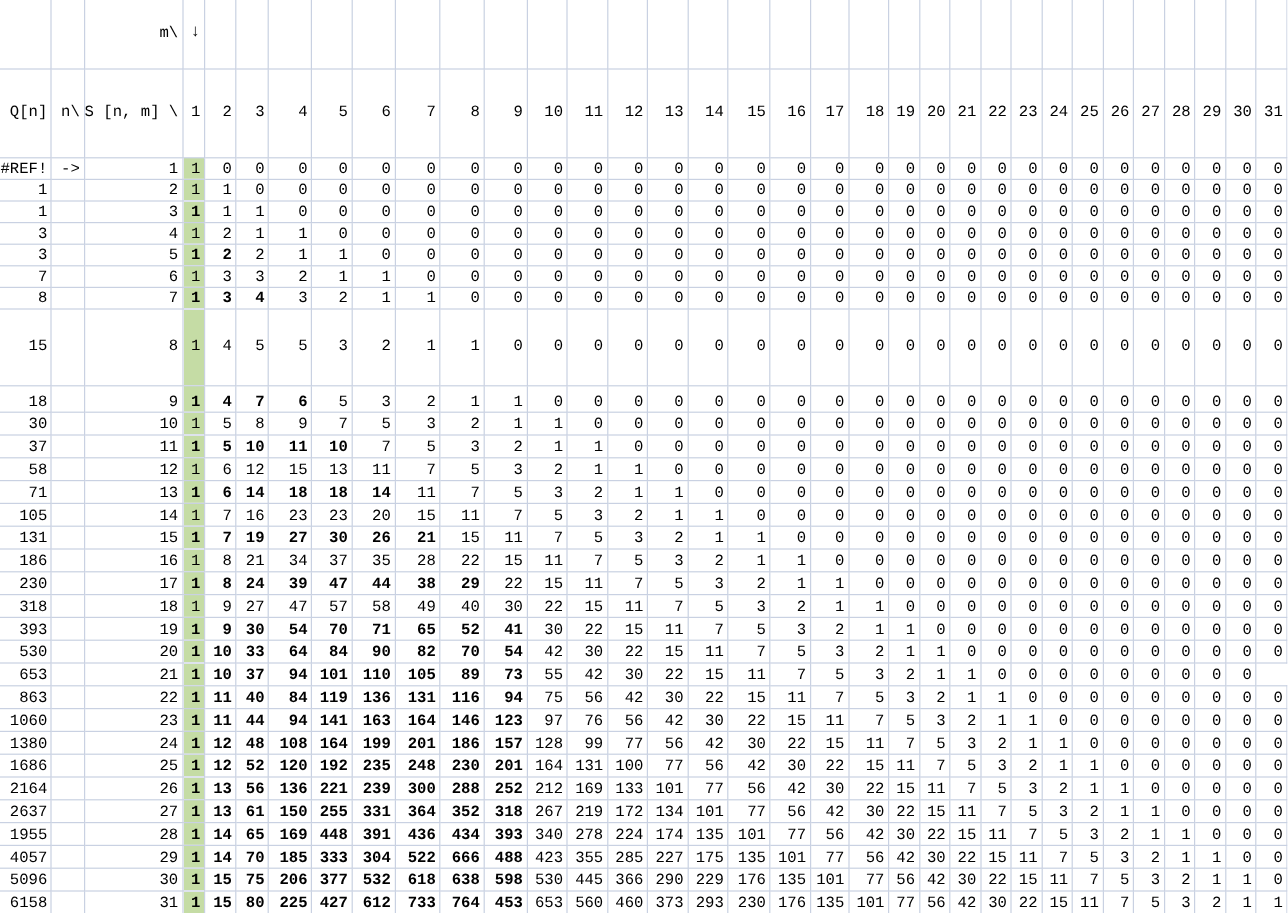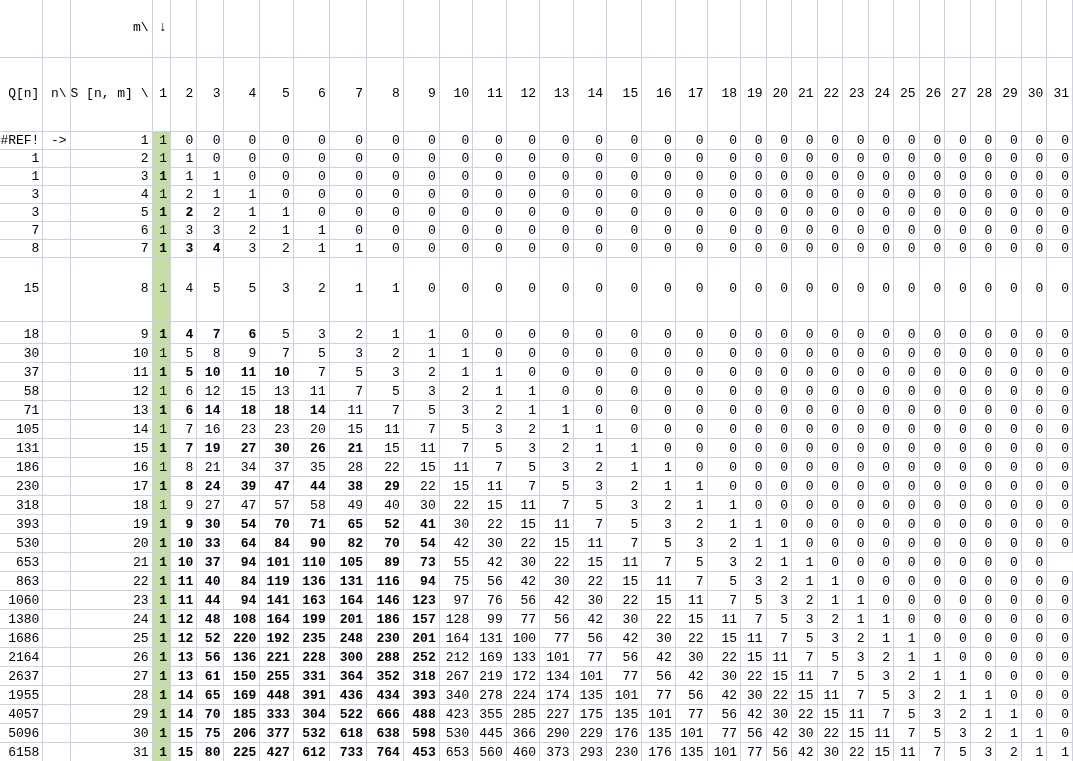--- a/index.html
+++ b/index.html
@@ -1014,21 +1014,21 @@
           <td>0</td>
           <td>0</td>
         </tr>
         <tr class="r19">
           <td>1686</td>
           <td></td>
           <td>25</td>
           <td class="green b">1</td>
           <td class="b">12</td>
           <td class="b">52</td>
-          <td class="b">220</td>
+          <td class="b">120</td>
           <td class="b">192</td>
           <td class="b">235</td>
           <td class="b">248</td>
           <td class="b">230</td>
           <td class="b">201</td>
           <td>164</td>
           <td>131</td>
           <td>100</td>
           <td>77</td>
           <td>56</td>
@@ -1052,21 +1052,21 @@
         </tr>
         <tr class="r19">
           <td>2164</td>
           <td></td>
           <td>26</td>
           <td class="green b">1</td>
           <td class="b">13</td>
           <td class="b">56</td>
           <td class="b">136</td>
           <td class="b">221</td>
-          <td class="b">228</td>
+          <td class="b">239</td>
           <td class="b">300</td>
           <td class="b">288</td>
           <td class="b">252</td>
           <td>212</td>
           <td>169</td>
           <td>133</td>
           <td>101</td>
           <td>77</td>
           <td>56</td>
           <td>42</td>

